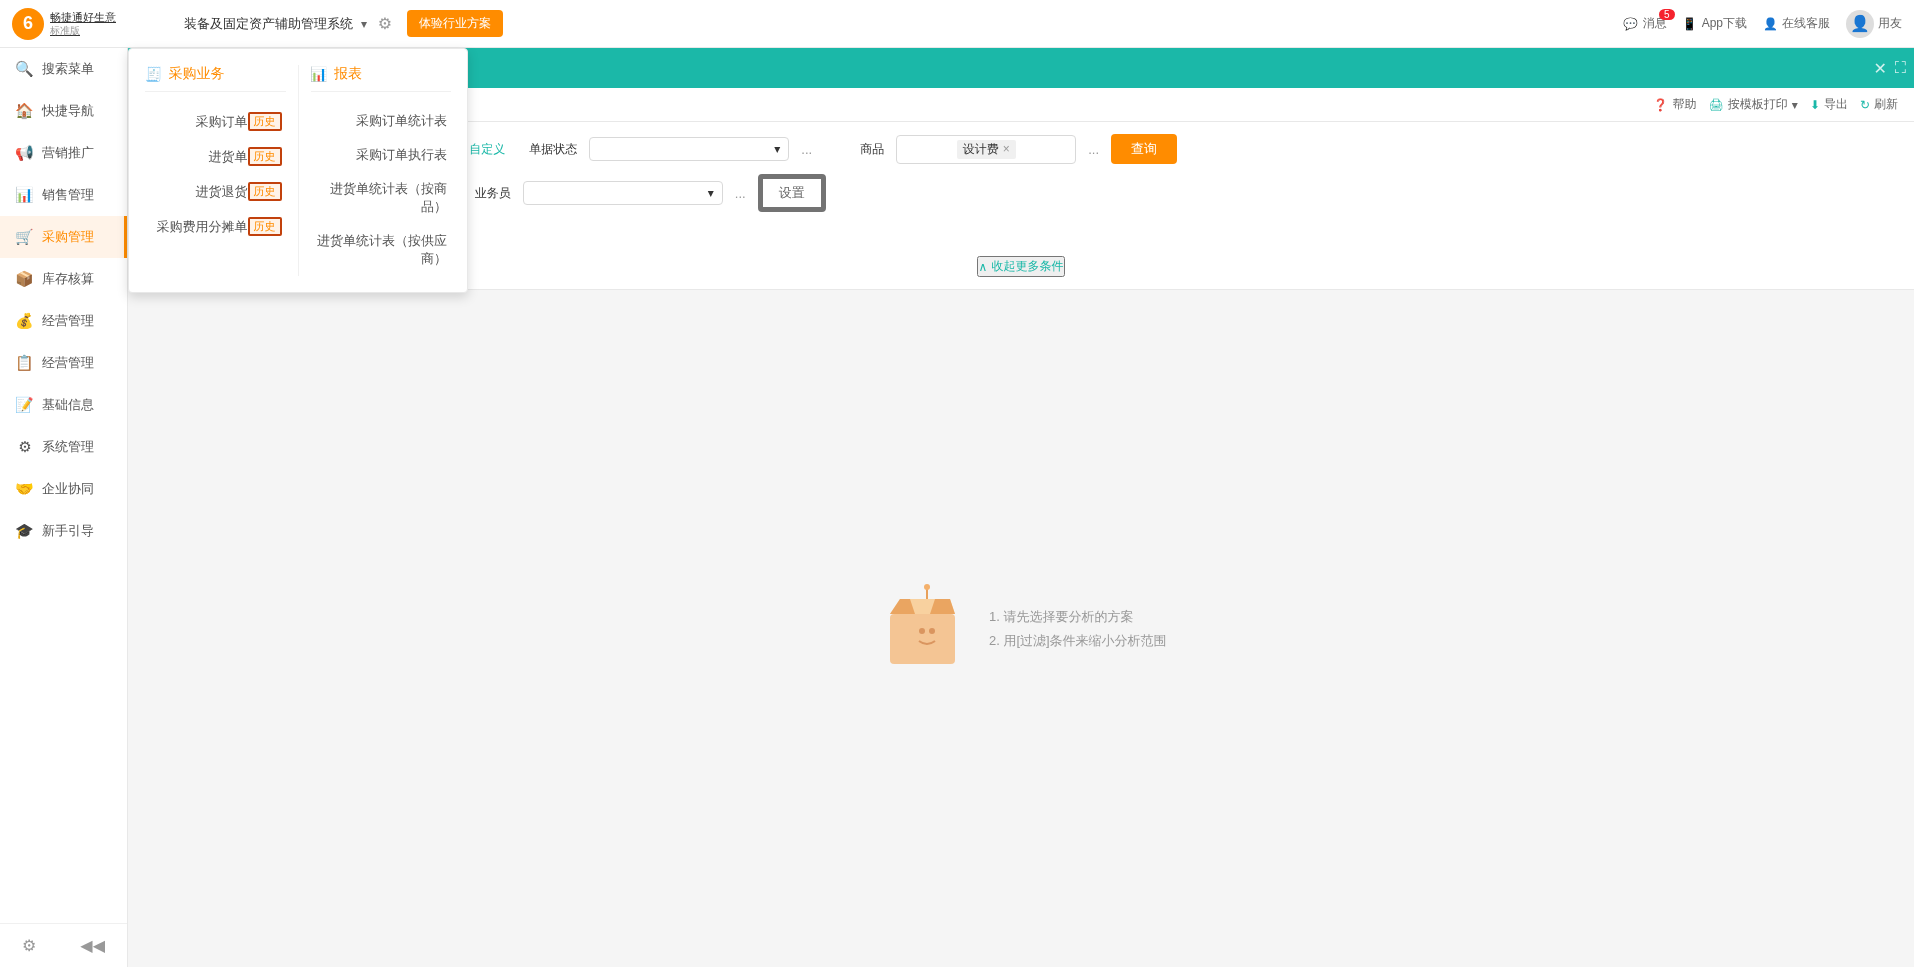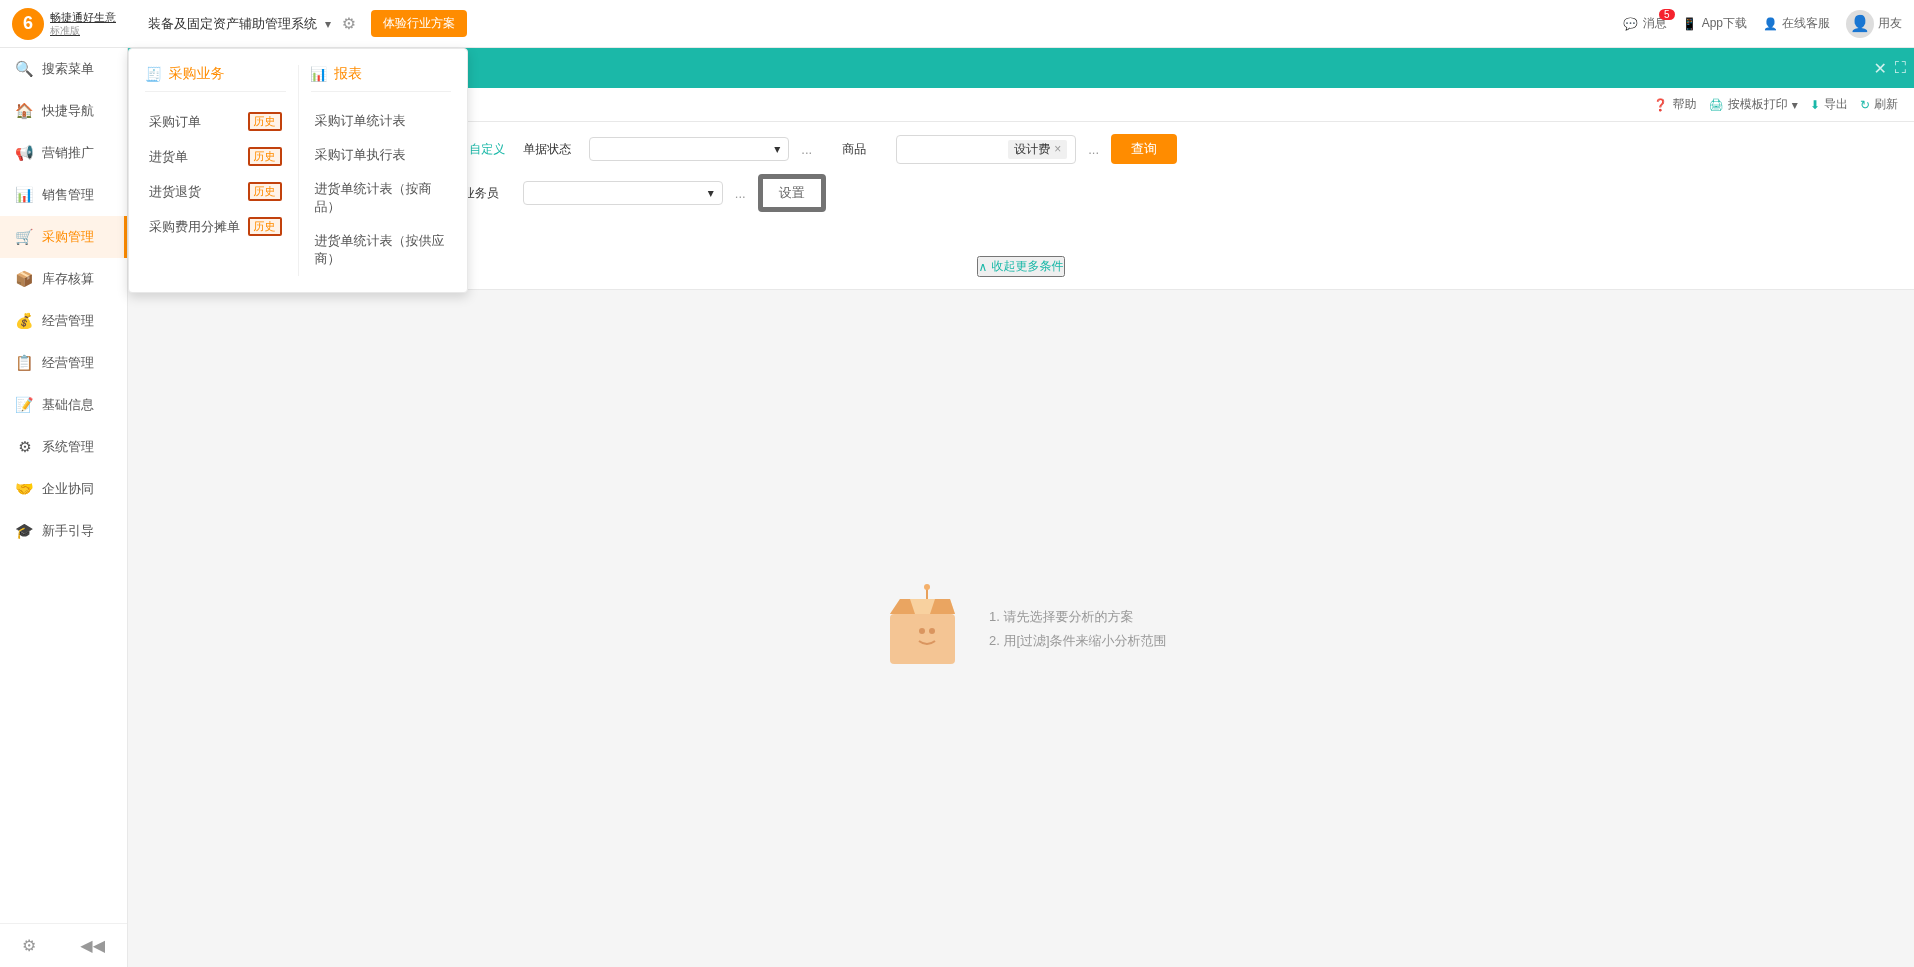--- a/index.html
+++ b/index.html
@@ -11,21 +11,21 @@
     .main-area { display: flex; flex: 1; overflow: hidden; }
     .sidebar { width: 128px; background: #fff; border-right: 1px solid #e8e8e8; display: flex; flex-direction: column; }
     .content-area { flex: 1; display: flex; flex-direction: column; overflow: hidden; }
 
     
     .logo-area { display: flex; align-items: center; width: 128px; flex-shrink: 0; }
     .logo-icon { width: 32px; height: 32px; background: #ff8c00; border-radius: 50%; display: flex; align-items: center; justify-content: center; color: white; font-size: 18px; font-weight: bold; margin-right: 6px; }
     .logo-text { font-size: 11px; color: #333; line-height: 1.3; text-decoration: underline; }
     .logo-text .sub { color: #999; font-size: 10px; }
     .top-bar-middle { flex: 1; display: flex; align-items: center; padding-left: 8px; }
-    .system-title { font-size: 13px; color: #333; margin-right: 8px; }
+    .system-title { font-size: 13px; color: #333; margin-right: 8px; margin-left: 36px; }
     .dropdown-btn { background: none; border: none; cursor: pointer; color: #666; font-size: 12px; }
     .settings-btn { width: 28px; height: 28px; background: none; border: none; cursor: pointer; color: #999; font-size: 16px; margin-left: 4px; }
     .industry-btn { background: #ff8c00; color: white; border: none; border-radius: 4px; padding: 5px 12px; cursor: pointer; font-size: 12px; margin-left: 8px; }
     .top-bar-right { display: flex; align-items: center; gap: 16px; margin-left: auto; }
     .top-bar-right-item { display: flex; align-items: center; gap: 4px; color: #666; font-size: 12px; cursor: pointer; position: relative; }
     .badge { background: #f5222d; color: white; border-radius: 10px; font-size: 10px; padding: 0 4px; min-width: 16px; text-align: center; position: absolute; top: -6px; right: -8px; }
     .avatar { width: 28px; height: 28px; background: #ddd; border-radius: 50%; display: flex; align-items: center; justify-content: center; color: #999; font-size: 16px; }
 
     
     .nav-tabs { height: 40px; background: #1bb8a8; display: flex; align-items: center; padding: 0; flex-shrink: 0; }
@@ -44,22 +44,22 @@
     .sidebar-bottom-btn { background: none; border: none; cursor: pointer; color: #999; font-size: 16px; }
 
     
     .content-header { background: #fff; padding: 8px 16px; display: flex; align-items: center; justify-content: flex-end; gap: 12px; border-bottom: 1px solid #e8e8e8; flex-shrink: 0; }
     .content-header-btn { display: flex; align-items: center; gap: 4px; color: #666; font-size: 12px; cursor: pointer; background: none; border: none; }
     .content-header-btn .icon { color: #1bb8a8; }
 
     
     .filter-area { background: #fff; padding: 12px 16px; border-bottom: 1px solid #e8e8e8; flex-shrink: 0; }
     .filter-row { display: flex; align-items: center; gap: 12px; margin-bottom: 10px; flex-wrap: wrap; }
-    .filter-label { color: #333; font-size: 12px; flex-shrink: 0; min-width: 60px; text-align: center; }
-    .filter-input { border: 1px solid #d9d9d9; border-radius: 4px; padding: 4px 8px; font-size: 12px; color: #333; min-width: 180px; display: flex; align-items: center; justify-content: flex-end; cursor: pointer; background: #fff; }
+    .filter-label { color: #333; font-size: 12px; flex-shrink: 0; min-width: 60px; text-align: right; }
+    .filter-input { border: 1px solid #d9d9d9; border-radius: 4px; padding: 4px 8px; font-size: 12px; color: #333; min-width: 180px; display: flex; align-items: center; justify-content: center; cursor: pointer; background: #fff; }
     .filter-tag { background: #f0f0f0; border-radius: 2px; padding: 1px 6px; font-size: 12px; color: #333; display: flex; align-items: center; gap: 4px; }
     .filter-tag .remove { cursor: pointer; color: #999; }
     .filter-select { border: 1px solid #d9d9d9; border-radius: 4px; padding: 4px 8px; font-size: 12px; color: #333; min-width: 200px; display: flex; align-items: center; justify-content: space-between; background: #fff; cursor: pointer; }
     .filter-more { color: #1bb8a8; font-size: 12px; cursor: pointer; }
     .filter-ellipsis { color: #999; cursor: pointer; }
     .collapse-btn { color: #1bb8a8; font-size: 12px; cursor: pointer; display: flex; align-items: center; gap: 4px; margin: 0 auto; }
     .action-btn-primary { background: #ff8c00; color: white; border: none; border-radius: 4px; padding: 6px 20px; cursor: pointer; font-size: 13px; }
     .action-btn-secondary { background: #fff; color: #666; border: 5px solid #737373; border-radius: 4px; padding: 5px 16px; cursor: pointer; font-size: 13px; }
 
     
@@ -68,21 +68,21 @@
     .empty-illustration { width: 100px; height: 100px; position: relative; }
     .empty-text { color: #999; font-size: 13px; line-height: 1.8; text-align: left; }
     .empty-text li { list-style: decimal; margin-left: 16px; }
 
     
     .dropdown-menu { position: absolute; top: 48px; left: 128px; background: #fff; border: 1px solid #e8e8e8; border-radius: 4px; box-shadow: 0 4px 12px rgba(0,0,0,0.15); z-index: 1000; width: 340px; padding: 16px; }
     .menu-columns { display: flex; gap: 0; }
     .menu-column { flex: 1; }
     .menu-column-title { color: #ff8c00; font-size: 14px; font-weight: 500; margin-bottom: 12px; display: flex; align-items: center; gap: 6px; padding-bottom: 8px; border-bottom: 1px solid #f0f0f0; }
     .menu-divider { width: 1px; background: #f0f0f0; margin: 0 12px; }
-    .menu-item { display: flex; align-items: center; justify-content: space-between; padding: 8px 4px; cursor: pointer; color: #555; font-size: 13px; }
+    .menu-item { display: flex; align-items: center; justify-content: space-between; padding: 8px 4px; cursor: pointer; color: #555; font-size: 13px; text-align: right; }
     .menu-item-label { flex: 1; }
     .history-badge { background: #fff3e8; color: #ff8c00; border: 2px solid #c2410c; border-radius: 2px; font-size: 11px; padding: 0 4px; }
     .menu-col-right .menu-item { justify-content: flex-start; }
   </style>
 </head>
 <body>
 
 <div class="app-container">
 
   <div class="top-bar">

